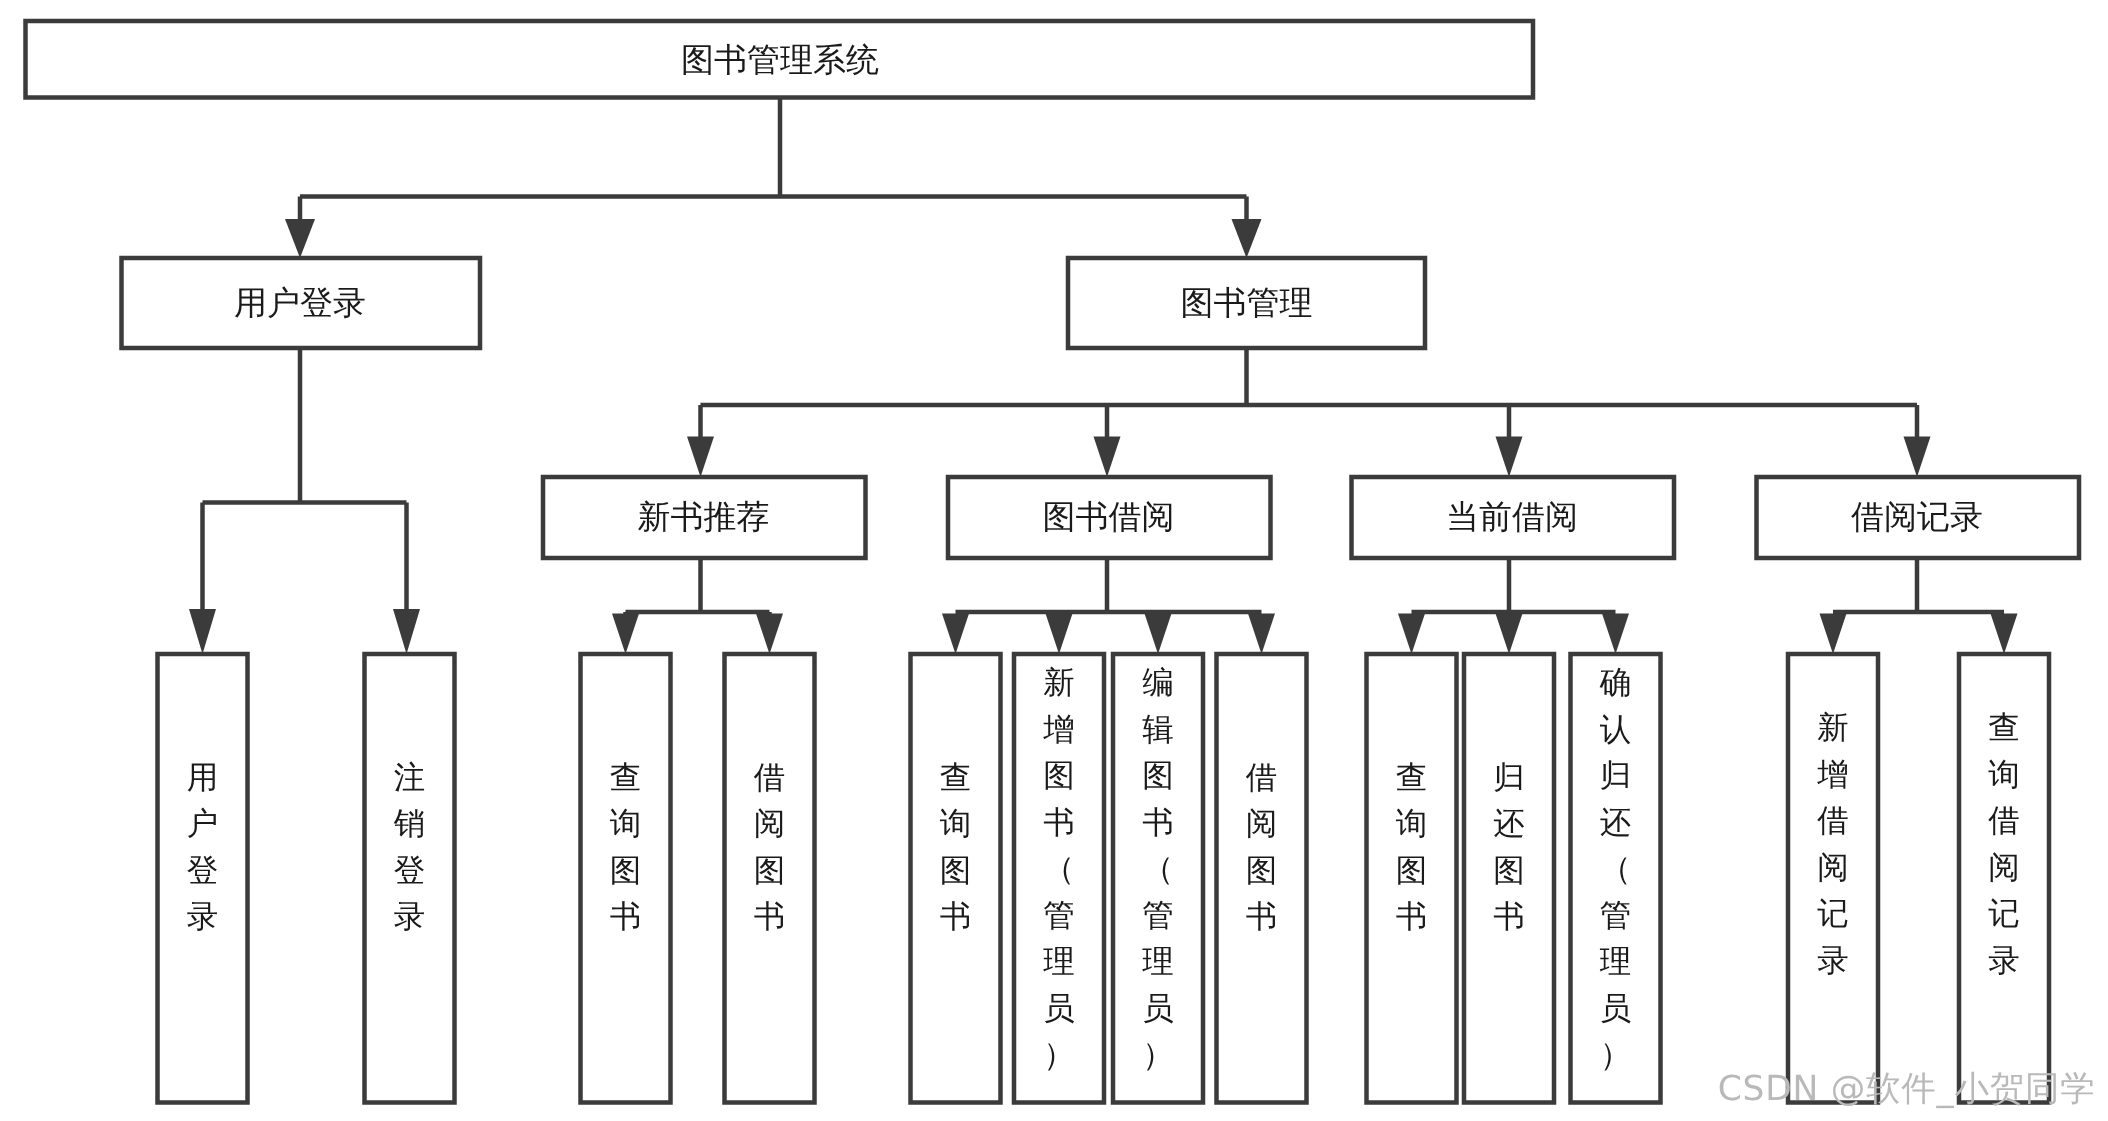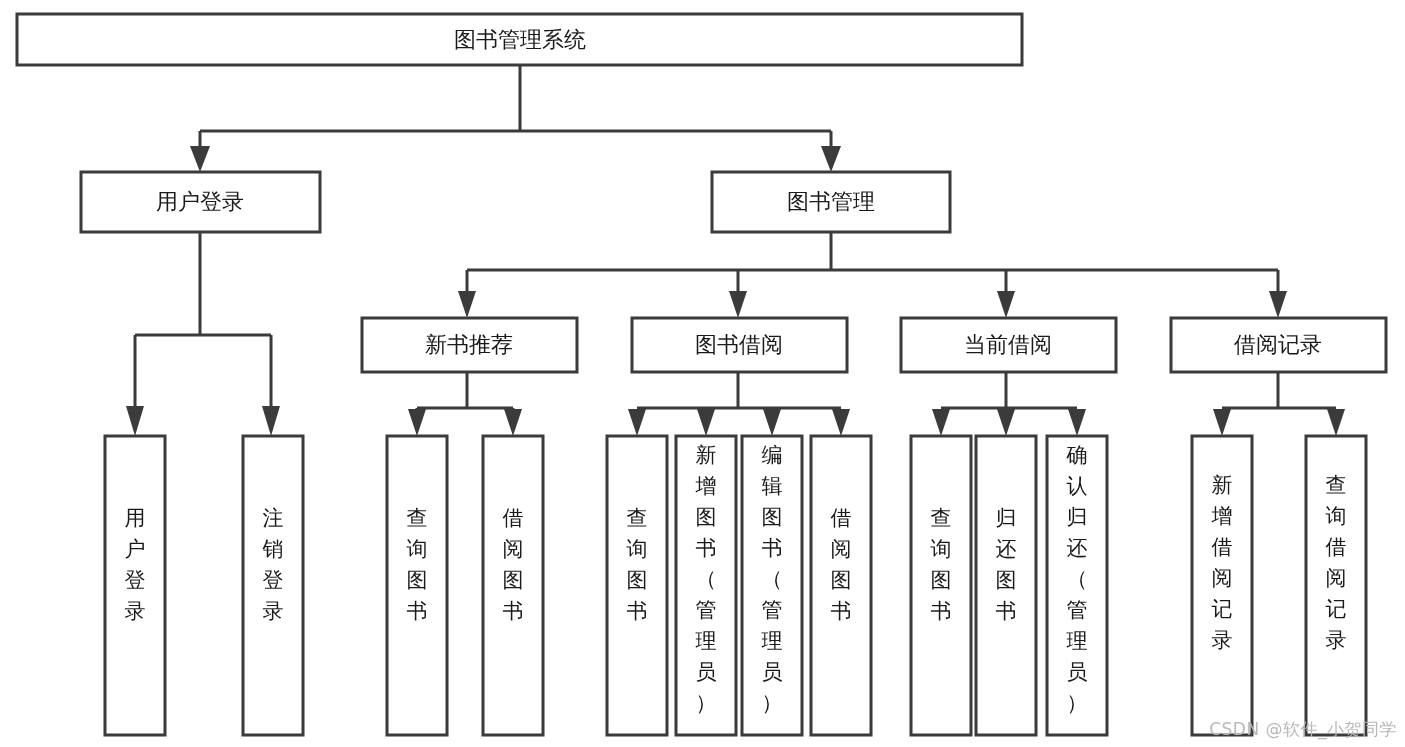--- a/index.html
+++ b/index.html
@@ -52,21 +52,21 @@
     font-family: "DejaVu Sans", "Liberation Sans", sans-serif;
     font-size: 21px;
     fill: #1a1a1a;
     text-anchor: middle;
   }
   .watermark {
     position: absolute;
     right: 8px;
     bottom: 6px;
     font-family: "DejaVu Sans", "Liberation Sans", sans-serif;
-    font-size: 17px;
+    font-size: 23px;
     color: #b9b9b9;
     white-space: nowrap;
     letter-spacing: 0.5px;
     pointer-events: none;
   }
 </style>
 </head>
 <body>
 
 <div id="diagram-root">

